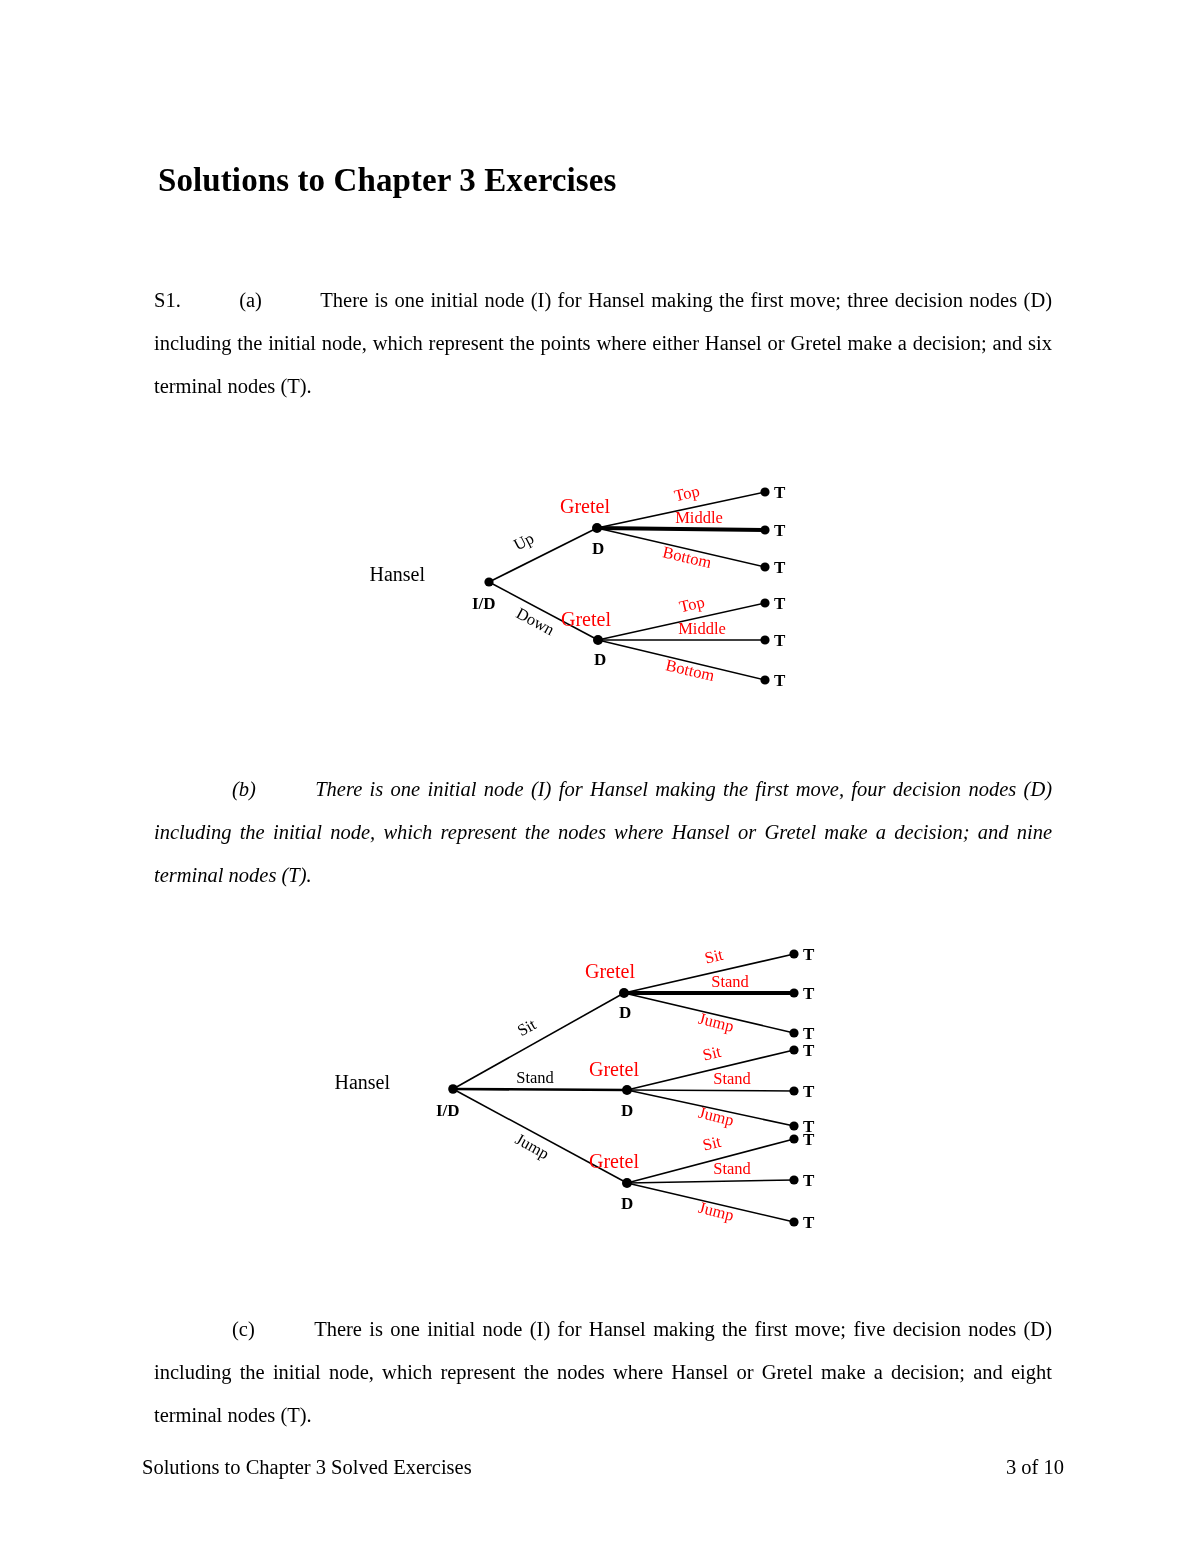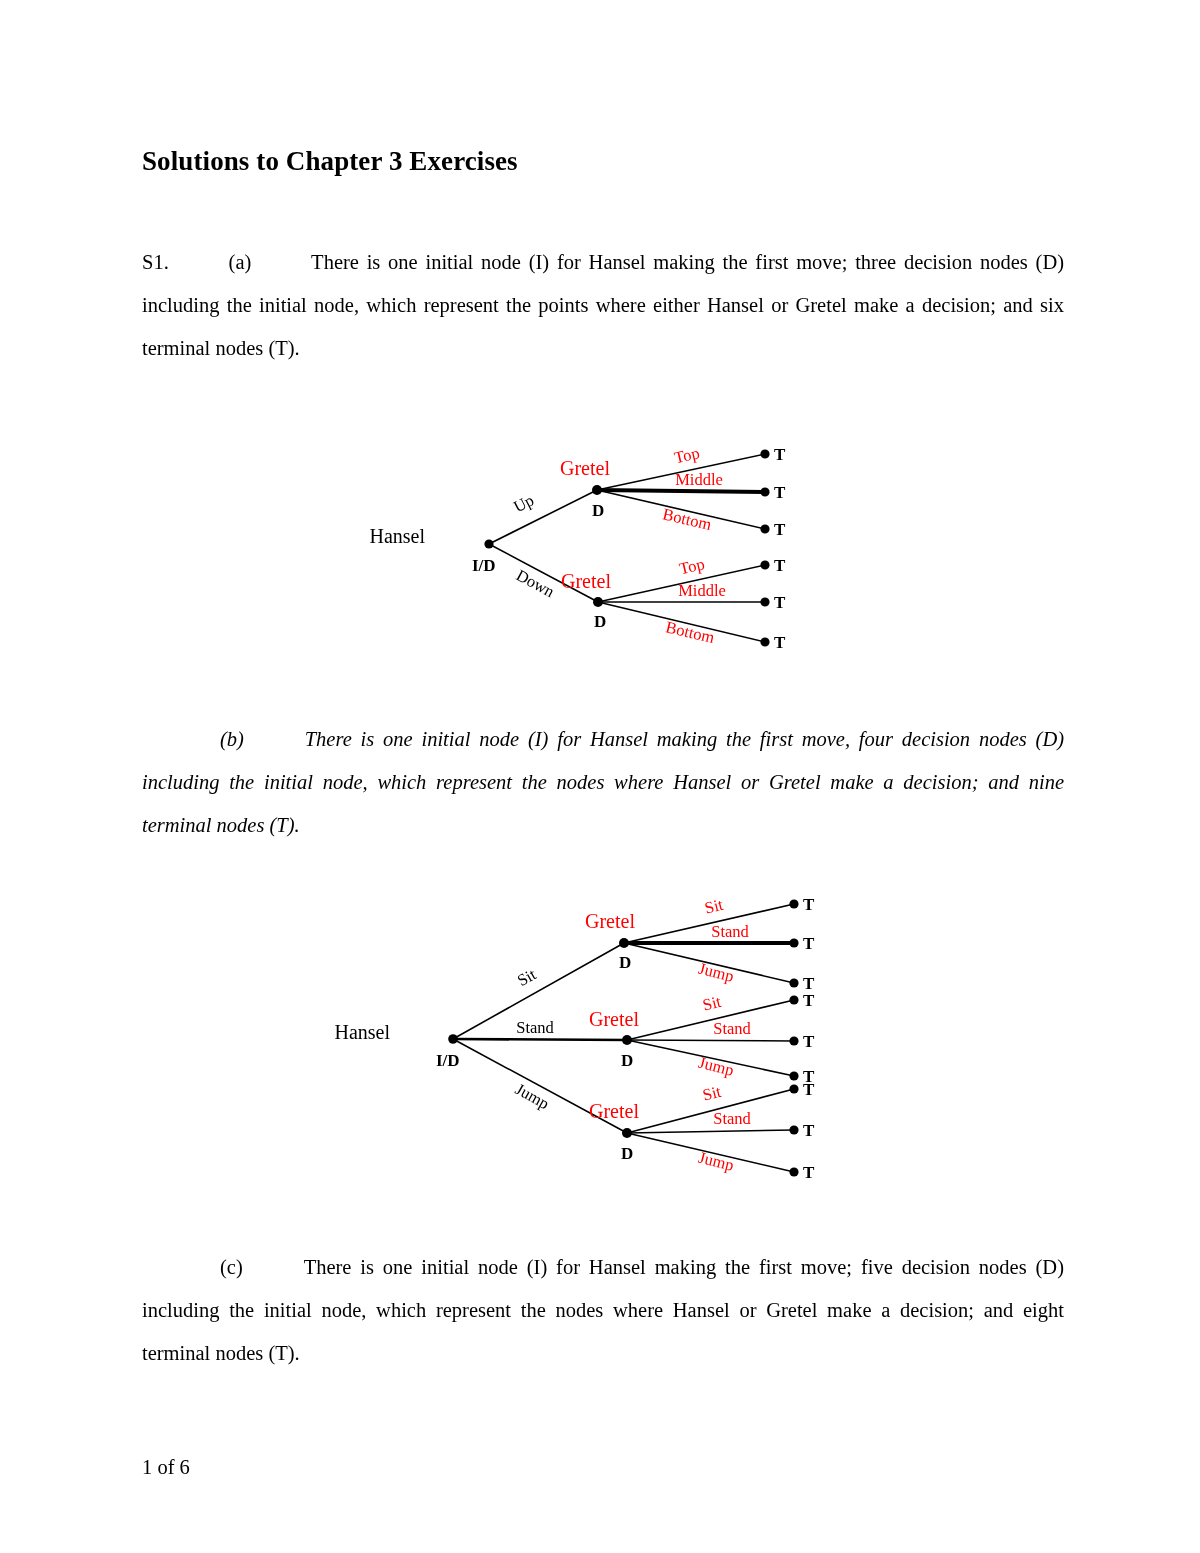--- a/index.html
+++ b/index.html
@@ -19,39 +19,39 @@
     overflow: hidden;
   }
   .content {
     position: absolute;
     left: 142px;
     top: 0;
     width: 922px;
   }
 
   .doc-title {
-    font-size: 27px;
+    font-size: 33px;
     font-weight: bold;
     letter-spacing: 0.1px;
-    margin: 0;
+    margin: 16px;
     padding-top: 146px;
   }
   .section-title {
     font-size: 25.5px;
     font-weight: bold;
     letter-spacing: 0.3px;
     margin: 0;
     padding-top: 46px;
   }
 
   .para {
     font-size: 20.5px;
     line-height: 43px;
     text-align: justify;
-    margin: 0;
+    margin: 12px;
   }
   .para .lead-label {
     white-space: pre;
   }
   .p-a { padding-top: 64px; }
   .p-b { padding-top: 29px; font-style: italic; }
   .p-c { padding-top: 29px; }
 
   
   .figure {
@@ -265,16 +265,17 @@
     </div>
 
     <p class="para p-c">
       <span style="display:inline-block;width:78px"></span><span class="lead-label">(c)</span>
       <span style="display:inline-block;width:52px"></span><span>There is one initial node (I) for Hansel making the first move; five decision nodes (D) including the initial node, which represent the nodes where Hansel or Gretel make a decision; and eight terminal nodes (T).</span>
     </p>
 
   </div>
 
   <div class="footer">
-    <span>1 of 6</span>
+    <span>Solutions to Chapter 3 Solved Exercises</span>
+    <span>3 of 10</span>
   </div>
 
 </div>
 
 </body></html>

